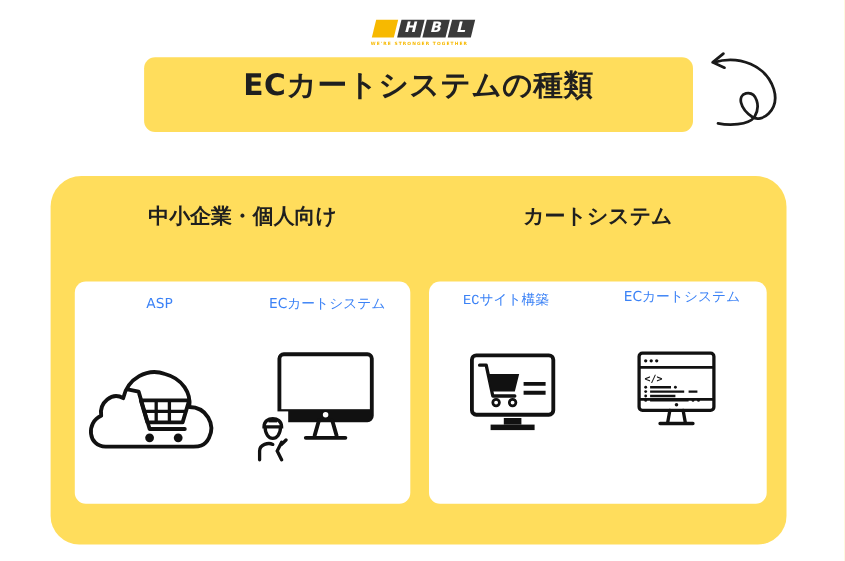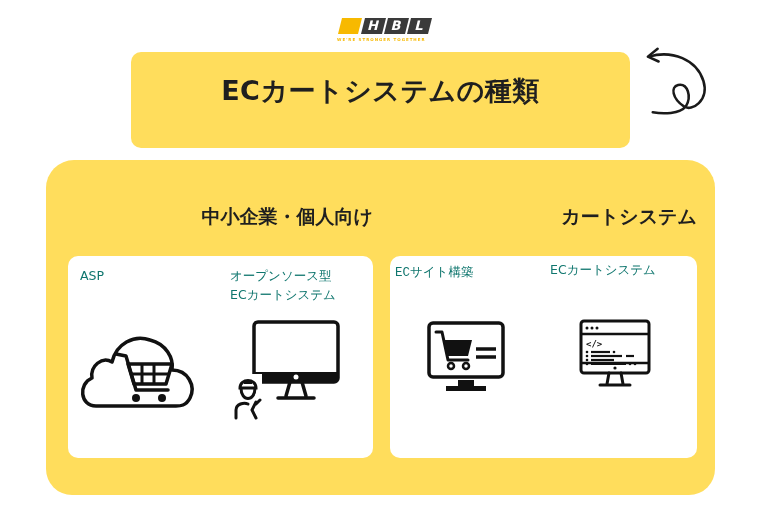--- a/index.html
+++ b/index.html
@@ -7,29 +7,29 @@
          font-family:"DejaVu Sans","Liberation Sans",sans-serif; }
   .logo { position:absolute; left:337px; top:18px; width:100px; height:30px; }
   .logo .mark { position:absolute; left:0; top:0; width:20px; height:16px; background:#f7b900;
                 transform:skewX(-14deg); left:3px; }
   .logo .letters { position:absolute; left:26px; top:0; display:flex; gap:2px; }
   .logo .letter { width:21px; height:16px; background:#3a3a3a; color:#fff; font-weight:bold;
                   font-size:13px; line-height:16px; text-align:center; transform:skewX(-14deg);
                   font-family:"DejaVu Sans",sans-serif; }
   .logo .tagline { position:absolute; left:0; top:19px; width:100px; font-size:4px; letter-spacing:1px;
                    color:#f7b900; white-space:nowrap; font-weight:bold; }
-  .title-box { position:absolute; left:131px; top:52px; width:499px; height:96px; background:#ffdd5c;
+  .title-box { position:absolute; left:131px; top:52px; width:499px; height:68px; background:#ffdd5c;
                border-radius:10px; display:flex; align-items:center; justify-content:center; }
   .title-box h1 { margin:0; margin-top:-18px; font-size:27px; font-weight:bold; color:#1f1f1f; letter-spacing:0.5px; }
   .arrow { position:absolute; left:643px; top:42px; width:78px; height:78px; }
   .outer { position:absolute; left:46px; top:160px; width:669px; height:335px; background:#ffdd5c;
            border-radius:28px 28px 26px 26px; }
-  .group-title { position:absolute; top:204px; font-size:19px; font-weight:bold; color:#1f1f1f; text-align:right; }
+  .group-title { position:absolute; top:184px; font-size:19px; font-weight:bold; color:#1f1f1f; text-align:center; }
   .panel { position:absolute; top:256px; height:202px; background:#ffffff; border-radius:10px; }
-  .card-label { position:absolute; color:#0f766e; font-size:12.5px; line-height:19px; white-space:nowrap; }
+  .card-label { position:absolute; color:#3b82f6; font-size:12.5px; line-height:19px; text-align:center; white-space:nowrap; }
   .icon { position:absolute; }
 </style>
 </head>
 <body>
 
 <div class="logo">
   <div class="mark"></div>
   <div class="letters">
     <div class="letter">H</div>
     <div class="letter">B</div>
@@ -52,21 +52,20 @@
 <div class="group-title" style="left:68px; width:305px;">中小企業・個人向け</div>
 <div class="group-title" style="left:390px; width:307px;">カートシステム</div>
 
 <div class="panel" style="left:68px; width:305px;"></div>
 <div class="panel" style="left:390px; width:307px;"></div>
 
 <div class="card-label" style="left:80px; width:130px; top:266px;">
   <div>ASP</div>
 </div>
 <div class="card-label" style="left:230px; width:135px; top:266px;">
-  <div>オープンソース型</div>
   <div>ECカートシステム</div>
 </div>
 <div class="card-label" style="left:395px; width:130px; top:264px;font-family:Liberation Mono, monospace;">
   <div>ECサイト構築</div>
 </div>
 <div class="card-label" style="left:550px; width:140px; top:260px;">
   <div>ECカートシステム</div>
 </div>
 
 <svg class="icon" style="left:76px; top:330px;" width="124" height="82" viewBox="0 0 124 82">

